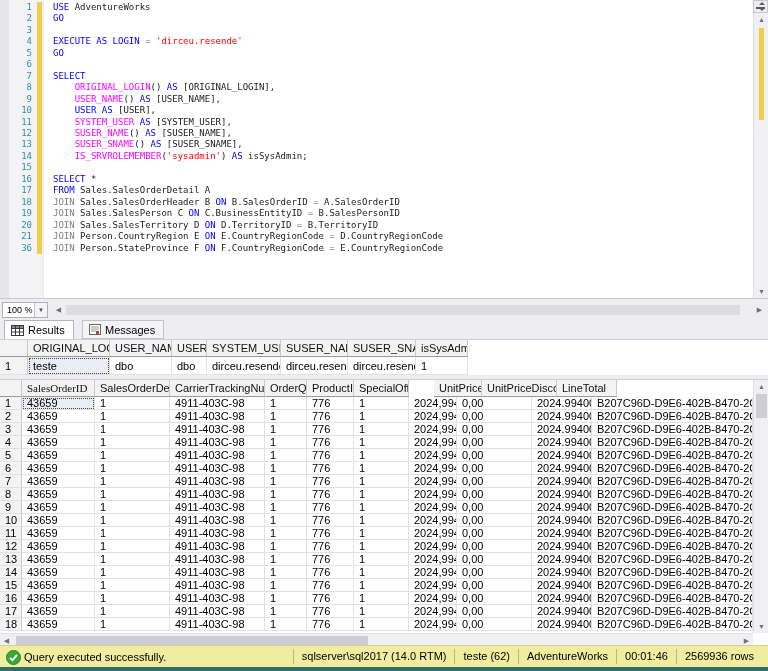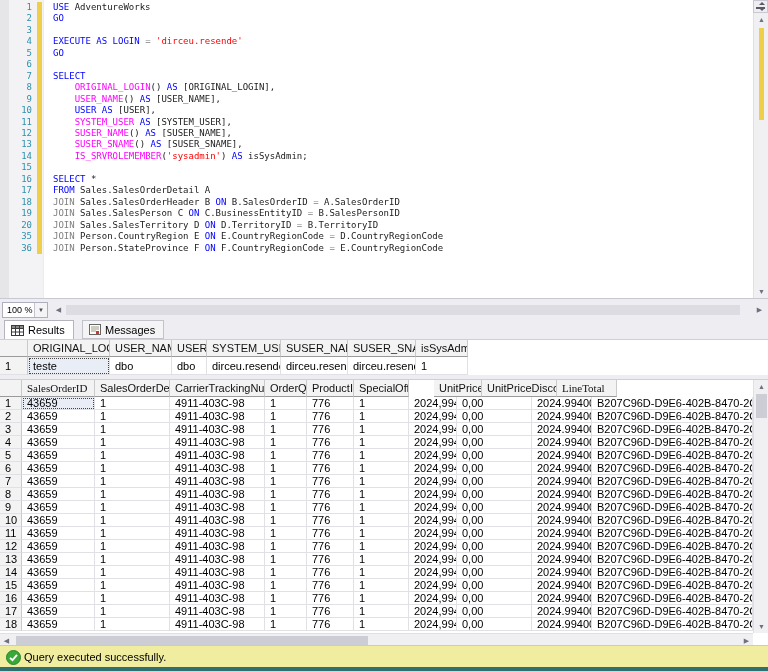--- a/index.html
+++ b/index.html
@@ -92,21 +92,21 @@
         <div>11</div>
         <div>12</div>
         <div>13</div>
         <div>14</div>
         <div>15</div>
         <div>16</div>
         <div>17</div>
         <div>18</div>
         <div>19</div>
         <div>20</div>
-        <div>35</div>
+        <div>21</div>
         <div>36</div>
       </div>
     <div id="change-bar"></div>
   </div>
   <div id="code-lines"><div><span class="tk-kw">USE</span><span class="tk-id"> AdventureWorks</span></div><div><span class="tk-kw">GO</span></div><div>&nbsp;</div><div><span class="tk-kw">EXECUTE AS LOGIN </span><span class="tk-gray">= </span><span class="tk-str">'dirceu.resende'</span></div><div><span class="tk-kw">GO</span></div><div>&nbsp;</div><div><span class="tk-kw">SELECT</span></div><div><span class="tk-id">    </span><span class="tk-fn">ORIGINAL_LOGIN</span><span class="tk-id">() </span><span class="tk-kw">AS</span><span class="tk-id"> [ORIGINAL_LOGIN],</span></div><div><span class="tk-id">    </span><span class="tk-fn">USER_NAME</span><span class="tk-id">() </span><span class="tk-kw">AS</span><span class="tk-id"> [USER_NAME],</span></div><div><span class="tk-id">    </span><span class="tk-kw">USER</span><span class="tk-id"> </span><span class="tk-kw">AS</span><span class="tk-id"> [USER],</span></div><div><span class="tk-id">    </span><span class="tk-fn">SYSTEM_USER</span><span class="tk-id"> </span><span class="tk-kw">AS</span><span class="tk-id"> [SYSTEM_USER],</span></div><div><span class="tk-id">    </span><span class="tk-fn">SUSER_NAME</span><span class="tk-id">() </span><span class="tk-kw">AS</span><span class="tk-id"> [SUSER_NAME],</span></div><div><span class="tk-id">    </span><span class="tk-fn">SUSER_SNAME</span><span class="tk-id">() </span><span class="tk-kw">AS</span><span class="tk-id"> [SUSER_SNAME],</span></div><div><span class="tk-id">    </span><span class="tk-fn">IS_SRVROLEMEMBER</span><span class="tk-id">(</span><span class="tk-str">'sysadmin'</span><span class="tk-id">) </span><span class="tk-kw">AS</span><span class="tk-id"> isSysAdmin;</span></div><div>&nbsp;</div><div><span class="tk-kw">SELECT</span><span class="tk-id"> *</span></div><div><span class="tk-kw">FROM</span><span class="tk-id"> Sales.SalesOrderDetail A</span></div><div><span class="tk-gray">JOIN</span><span class="tk-id"> Sales.SalesOrderHeader B </span><span class="tk-kw">ON</span><span class="tk-id"> B.SalesOrderID </span><span class="tk-gray">= </span><span class="tk-id">A.SalesOrderID</span></div><div><span class="tk-gray">JOIN</span><span class="tk-id"> Sales.SalesPerson C </span><span class="tk-kw">ON</span><span class="tk-id"> C.BusinessEntityID </span><span class="tk-gray">= </span><span class="tk-id">B.SalesPersonID</span></div><div><span class="tk-gray">JOIN</span><span class="tk-id"> Sales.SalesTerritory D </span><span class="tk-kw">ON</span><span class="tk-id"> D.TerritoryID </span><span class="tk-gray">= </span><span class="tk-id">B.TerritoryID</span></div><div><span class="tk-gray">JOIN</span><span class="tk-id"> Person.CountryRegion E </span><span class="tk-kw">ON</span><span class="tk-id"> E.CountryRegionCode </span><span class="tk-gray">= </span><span class="tk-id">D.CountryRegionCode</span></div><div><span class="tk-gray">JOIN</span><span class="tk-id"> Person.StateProvince F </span><span class="tk-kw">ON</span><span class="tk-id"> F.CountryRegionCode </span><span class="tk-gray">= </span><span class="tk-id">E.CountryRegionCode</span></div></div>
   <div id="ed-vscroll">
     <div class="sb-btn" style="top:13px;">▲</div>
     <div id="ed-annotation"></div>
     <div class="sb-btn" style="bottom:0;">▼</div>
   </div>
@@ -180,21 +180,21 @@
       <div class="grow ghead">
         <div class="gcell grhdr" style="width: 22px; height: 17px;"></div>
         <div class="gcell" style="width: 73px; height: 17px; line-height: 17px; font-family: Liberation Serif, serif;">SalesOrderID</div>
         <div class="gcell" style="width: 75px; height: 17px; line-height: 17px;">SalesOrderDetailID</div>
         <div class="gcell" style="width: 95px; height: 17px; line-height: 17px;">CarrierTrackingNumber</div>
         <div class="gcell" style="width: 42px; height: 17px; line-height: 17px;">OrderQty</div>
         <div class="gcell" style="width: 47px; height: 17px; line-height: 17px;">ProductID</div>
         <div class="gcell" style="width: 55px; height: 17px; line-height: 17px;">SpecialOfferID</div>
         <div class="gcell" style="width: 48px; height: 17px; line-height: 17px; margin-left: 25px;">UnitPrice</div>
         <div class="gcell" style="width: 75px; height: 17px; line-height: 17px;">UnitPriceDiscount</div>
-        <div class="gcell" style="width: 60px; height: 17px; line-height: 17px; font-family: Liberation Serif, serif;">LineTotal</div>
+        <div class="gcell" style="width: 60px; height: 17px; line-height: 17px;">LineTotal</div>
       </div>
       <div class="grow">
         <div class="gcell grhdr" style="width: 22px; height: 13px; line-height: 13px;">1</div>
         <div class="gcell sel" style="width: 73px; height: 13px; line-height: 13px;">43659</div>
         <div class="gcell" style="width: 75px; height: 13px; line-height: 13px;">1</div>
         <div class="gcell" style="width: 95px; height: 13px; line-height: 13px;">4911-403C-98</div>
         <div class="gcell" style="width: 42px; height: 13px; line-height: 13px;">1</div>
         <div class="gcell" style="width: 47px; height: 13px; line-height: 13px;">776</div>
         <div class="gcell" style="width: 55px; height: 13px; line-height: 13px;">1</div>
         <div class="gcell" style="width: 48px; height: 13px; line-height: 13px;">2024,994</div>
@@ -435,13 +435,20 @@
     <div class="right">▶</div>
   </div>
 </div>
 
 <div id="statusbar">
   <svg id="check-icon" width="15" height="15" viewBox="0 0 15 15">
     <circle cx="7.5" cy="7.5" r="7" fill="#39a839" stroke="#2c822c"></circle>
     <path d="M4 7.8 L6.5 10.2 L11 4.8" stroke="#fff" stroke-width="1.8" fill="none"></path>
   </svg>
   <span id="status-msg">Query executed successfully.</span>
+  <div id="status-right">
+      <div class="item">sqlserver\sql2017 (14.0 RTM)</div>
+      <div class="item">teste (62)</div>
+      <div class="item">AdventureWorks</div>
+      <div class="item">00:01:46</div>
+      <div class="item">2569936 rows</div>
+    </div>
 </div>
 
 </body></html>

